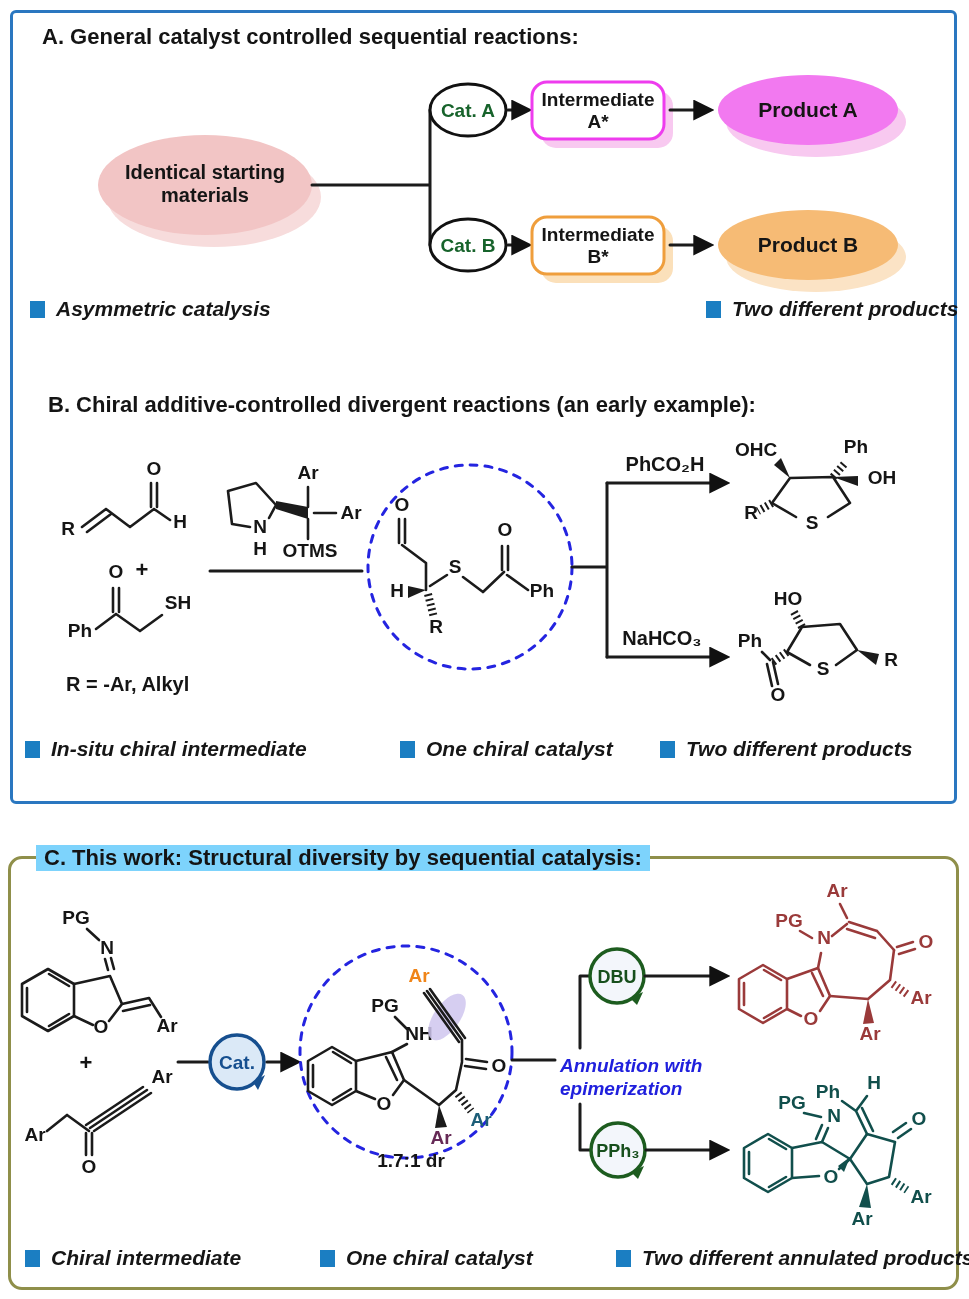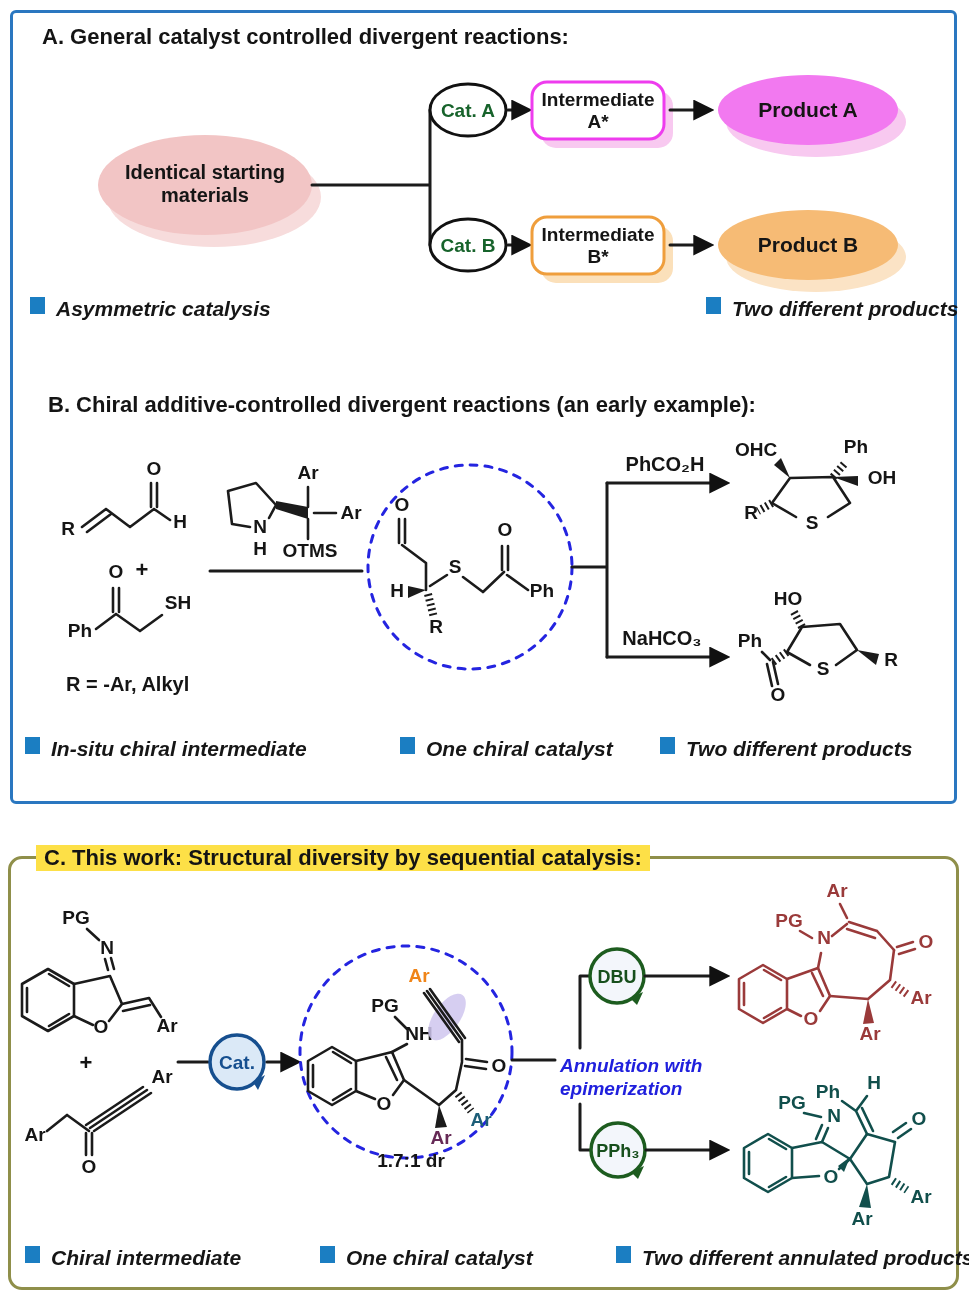--- a/index.html
+++ b/index.html
@@ -2,22 +2,22 @@
 <html><head>
 <meta charset="utf-8">
 <style>
   html,body{margin:0;padding:0;background:#fff}
   .page{position:relative;width:969px;height:1299px;background:#fff;overflow:hidden;
         font-family:"Liberation Sans","DejaVu Sans",sans-serif}
   .abs{position:absolute}
   #box-ab{left:10px;top:10px;width:941px;height:788px;border:3px solid #2a77c0;border-radius:6px}
   #box-c{left:8px;top:856px;width:945px;height:428px;border:3px solid #8f8f4a;border-radius:14px}
   .ptitle{position:absolute;font-size:22px;font-weight:bold;color:#141414;white-space:nowrap}
-  #title-c{background:#fde047;padding:0 8px}
-  .bullet{position:absolute;display:flex;gap:11px}
+  #title-c{background:#7dd3fc;padding:0 8px}
+  .bullet{position:absolute;display:flex;align-items:center;gap:11px}
   .bullet .sq{width:15px;height:17px;background:#1b7ec2;flex:none}
   .bullet .bt{font-size:21px;font-weight:bold;font-style:italic;color:#161616;white-space:nowrap}
   svg text{font-family:"Liberation Sans","DejaVu Sans",sans-serif}
   .al{font-size:19px;font-weight:bold;fill:#151515;text-anchor:middle}
   .als{font-size:19px;font-weight:bold;fill:#151515;text-anchor:start}
   .al-o{font-size:19px;font-weight:bold;fill:#f08519;text-anchor:middle}
   .al-tl{font-size:19px;font-weight:bold;fill:#1d5e78;text-anchor:middle}
   .al-p{font-size:19px;font-weight:bold;fill:#662a56;text-anchor:middle}
   .al-r{font-size:19px;font-weight:bold;fill:#9a3a3a;text-anchor:middle}
   .al-t{font-size:19px;font-weight:bold;fill:#114f4c;text-anchor:middle}
@@ -39,21 +39,21 @@
   .catb{font-size:19px;font-weight:bold;fill:#164f8f;text-anchor:middle}
   .catgr{font-size:18px;font-weight:bold;fill:#174f1c;text-anchor:middle}
 </style>
 </head>
 <body>
 
 <div class="page">
 
   <div class="abs" id="box-ab"></div>
 
-  <div class="ptitle" style="left:42px;top:24px">A. General catalyst controlled divergent reactions:</div>
+  <div class="ptitle" style="left:42px;top:24px">A. General catalyst controlled sequential reactions:</div>
 
   <svg class="abs" style="left:10px;top:62px" width="945" height="232" viewBox="0 0 945 232">
     <defs>
       <marker id="aA" viewBox="0 0 10 10" refX="7" refY="5" markerWidth="7" markerHeight="7" orient="auto">
         <path d="M0 0 L10 5 L0 10 z" fill="#111"></path>
       </marker>
     </defs>
     <g>
       <ellipse cx="204" cy="135" rx="107" ry="50" fill="#f7dcdc"></ellipse>
       <ellipse cx="195" cy="123" rx="107" ry="50" fill="#f2c5c5"></ellipse>

